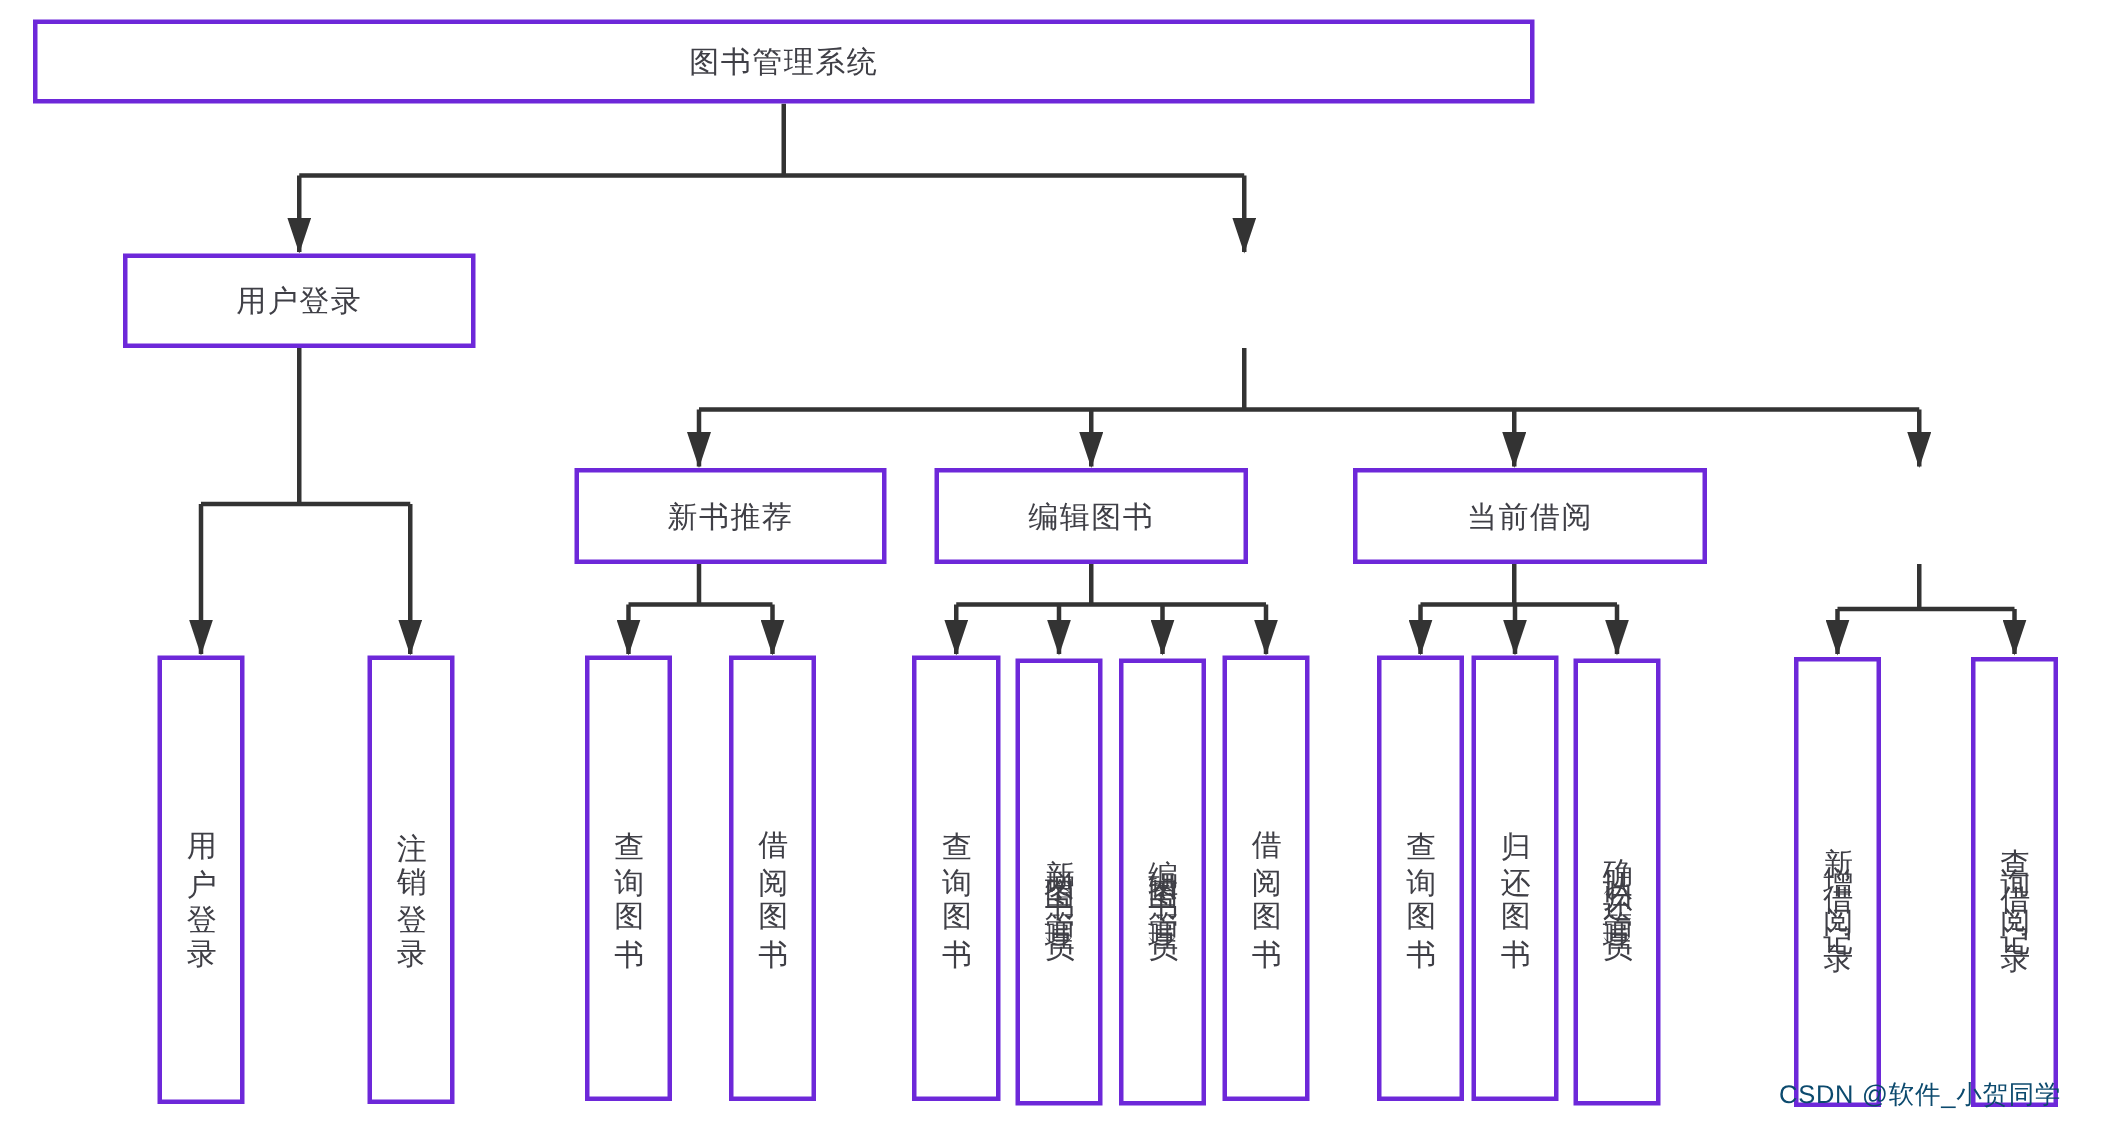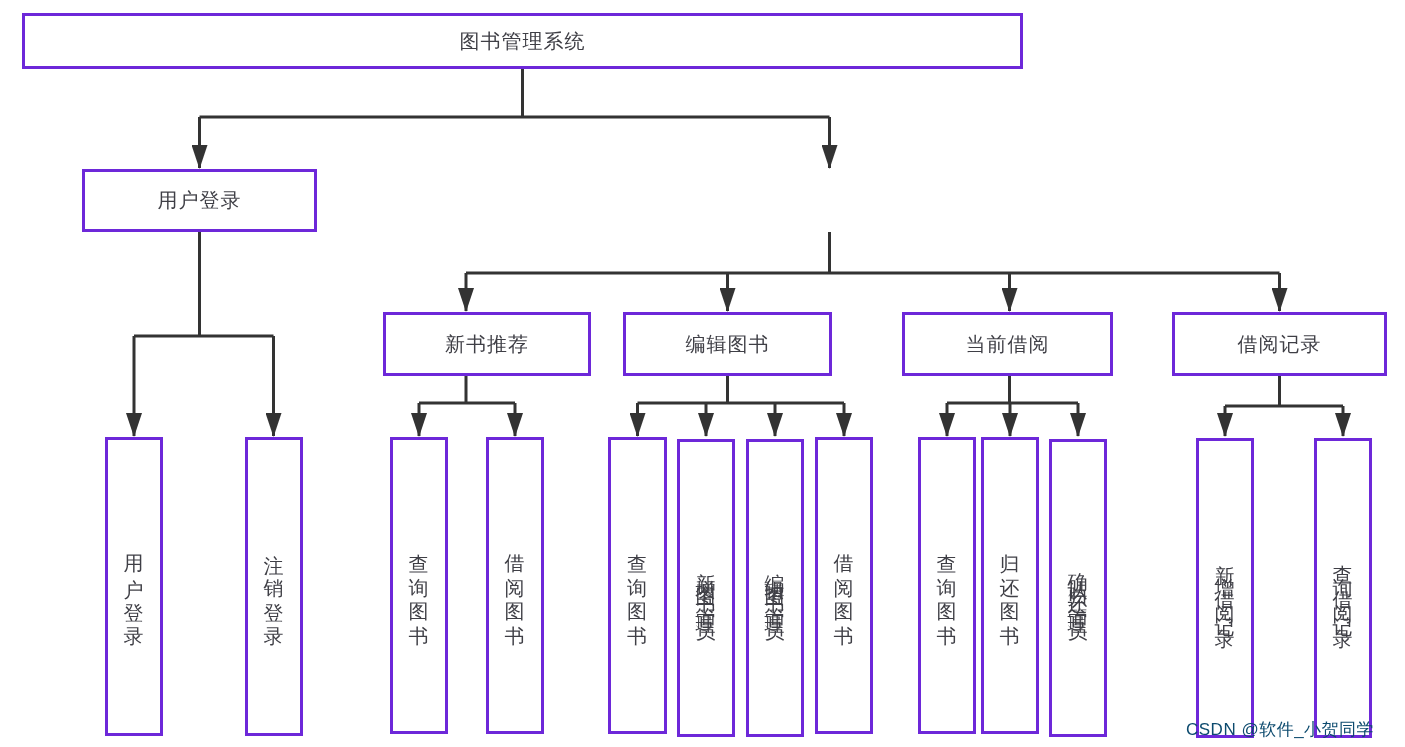--- a/index.html
+++ b/index.html
@@ -114,25 +114,22 @@
   <div class="node" style="left:82px;top:169px;width:235px;height:63px">
     <span class="hlabel">用户登录</span>
   </div>
 
   <div class="node" style="left:383px;top:312px;width:208px;height:64px">
     <span class="hlabel">新书推荐</span>
   </div>
   <div class="node" style="left:623px;top:312px;width:209px;height:64px">
     <span class="hlabel">编辑图书</span>
   </div>
-  <div class="node" style="left:902px;top:312px;width:211px;height:64px">
+  <div class="node" style="left:902px;top:312px;width:236px;height:64px">
     <span class="hlabel">当前借阅</span>
-  </div>
-  <div class="node" style="left:1172px;top:312px;width:215px;height:64px">
-    <span class="hlabel">借阅记录</span>
   </div>
 
   <div class="node" style="left:105px;top:437px;width:58px;height:299px">
     <span class="vlabel v4">用户登录</span>
   </div>
   <div class="node" style="left:245px;top:437px;width:58px;height:299px">
     <span class="vlabel v4">注销登录</span>
   </div>
 
   <div class="node" style="left:390px;top:437px;width:58px;height:297px">

